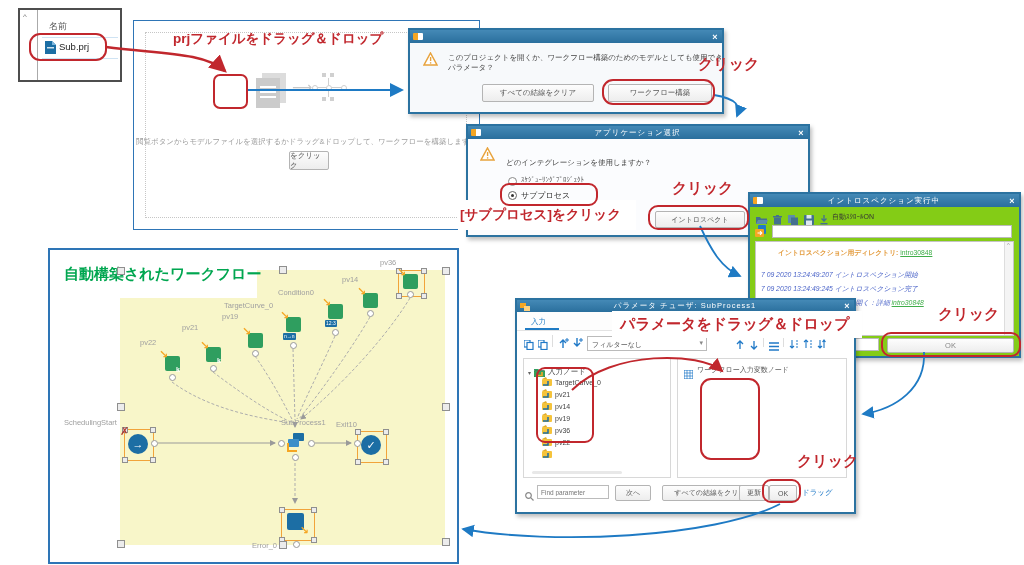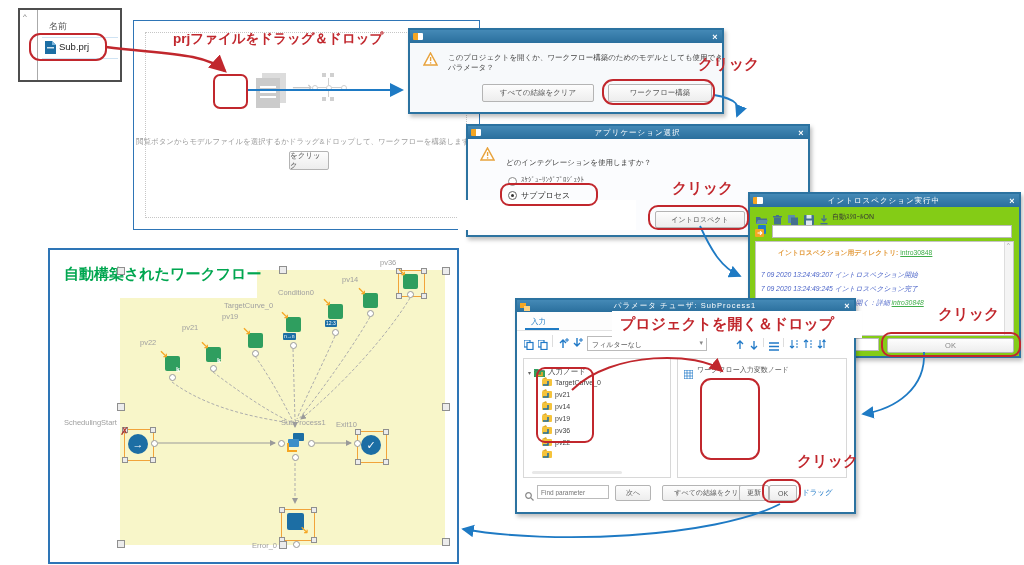--- a/index.html
+++ b/index.html
@@ -130,20 +130,21 @@
     <div class="abs" style="left:40px;top:64px;">
       <span class="abs" style="left:0;top:1px;width:7px;height:7px;border:1px solid #666;border-radius:50%;background:#fff;">
         <span class="abs" style="left:1.5px;top:1.5px;width:3.5px;height:3.5px;background:#333;border-radius:50%;"></span>
       </span>
       <span class="abs nowrap" style="left:13px;top:0;font-size:8px;color:#333;">サブプロセス</span>
     </div>
     <div class="btn" style="left:187px;top:85px;width:88px;height:15px;font-size:7px;">イントロスペクト</div>
   </div>
 
   <div class="wbox" style="left:458px;top:200px;width:178px;height:30px;z-index:40;"></div>
+  <div class="rtxt" style="left:460px;top:206px;font-size:13.5px;">[サブプロセス]をクリック</div>
 
   <div class="dlg" style="left:748px;top:192px;width:269px;height:162px;background:#84cc16;z-index:30;">
     <div class="dlg-tb">
       <span class="logo"></span>
       <span class="dlg-title">イントロスペクション実行中</span>
       <span class="dlg-x">×</span>
     </div>
 
     <span class="tbicon abs" style="left:6px;top:17px;">
       <svg width="12" height="10">
@@ -381,21 +382,21 @@
     </span>
     <input class="tinput" style="left: 20px; top: 185px; width: 72px; height: 14px; font-size: 6.5px;" value="" placeholder="Find parameter">
     <div class="btn" style="left:98px;top:185px;width:34px;height:14px;font-size:7px;">次へ</div>
     <div class="btn" style="left:145px;top:185px;width:94px;height:14px;font-size:7px;">すべての結線をクリア</div>
     <div class="btn" style="left:222px;top:185px;width:28px;height:14px;font-size:7px;">更新</div>
     <div class="btn" style="left:252px;top:185px;width:26px;height:14px;font-size:7px;">OK</div>
     <span class="flatlink" style="left:285px;top:188px;">ドラッグ</span>
   </div>
 
   <div class="wbox" style="left:612px;top:311px;width:250px;height:27px;"></div>
-  <div class="rtxt" style="left:620px;top:315px;font-size:15px;z-index:70;">プロジェクトを開く＆ドロップ</div>
+  <div class="rtxt" style="left:620px;top:315px;font-size:15px;z-index:70;">パラメータをドラッグ＆ドロップ</div>
 
   <div class="abs" style="left:48px;top:248px;width:407px;height:312px;border:2px solid #2e75b6;background:#fff;z-index:10;">
 
     <div class="abs" style="left:70px;top:20px;width:325px;height:275px;background:#f8f6c9;z-index:1;"></div>
 
     <div class="hdl" style="left:67px;top:17px;"></div>
     <div class="hdl" style="left:229px;top:16px;"></div>
     <div class="hdl" style="left:392px;top:17px;"></div>
     <div class="hdl" style="left:67px;top:153px;"></div>
     <div class="hdl" style="left:392px;top:153px;"></div>

